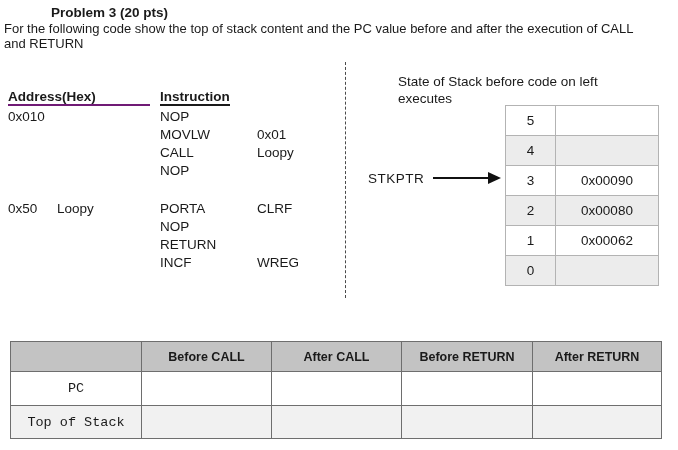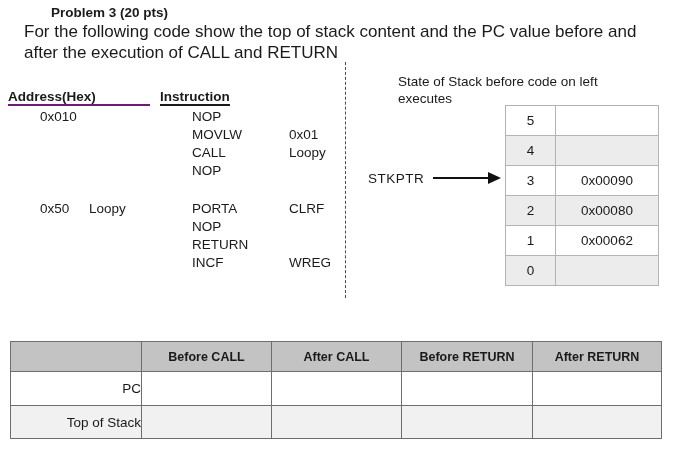--- a/index.html
+++ b/index.html
@@ -10,41 +10,41 @@
     background: var(--page_bg, #fff);
     font-family: "Liberation Sans", sans-serif;
     color: var(--text, #1a1a1a);
     overflow: hidden;
   }
   .title {
     position: absolute; left: 8px; top: 5px;
     font-size: 13.5px; font-weight: bold; padding-left: 43px;
   }
   .description {
-    position: absolute; left: 24px; top: 21px; width: 640px;
-    font-size: 17px; line-height: 21px;
+    position: absolute; left: 4px; top: 21px; width: 640px;
+    font-size: 13px; line-height: 15px;
   }
 
   
   .code-listing { position: absolute; left: 8px; top: 89px; width: 332px; font-size: 13.5px; }
   .code-header { position: relative; height: 19px; font-weight: bold; }
   .addr-h {
     display: inline-block; width: 142px;
     border-bottom: 2px solid #701a75;
   }
   .instr-h {
     position: absolute; left: 152px; top: 0;
     border-bottom: 2px solid #1a1a1a;
   }
   .code-block { margin-top: 0; }
   .code-block + .code-block { margin-top: 20px; }
   .code-row {
     display: grid;
     grid-template-columns: 49px 103px 97px 1fr;
-    height: 18px; line-height: 18px; margin-left: 32px;
+    height: 18px; line-height: 18px;
   }
 
   
   .divider {
     position: absolute; left: 345px; top: 62px; height: 236px; width: 0;
     border-left: 1.5px dashed #4a4a4a;
   }
 
   
   .stack-caption {
@@ -80,21 +80,21 @@
   .answer-table th, .answer-table td {
     border: 1px solid var(--answer_border, #6e6e6e);
     padding: 0; overflow: hidden;
   }
   .answer-table th {
     height: 29px; background: var(--answer_header_bg, #c3c3c3);
     font-size: 12.5px; font-weight: bold; text-align: center;
   }
   .answer-table td { height: 32px; background: #ffffff; }
   .answer-table tr.alt td { background: var(--answer_alt_row_bg, #f1f1f1); }
-  .answer-table td.row-label { padding-left: 0; text-align: right; }
+  .answer-table td.row-label { padding-left: 0; text-align: center; font-family: Liberation Mono, monospace; }
   .answer-table tbody tr:first-child td { height: 33px; }
 </style>
 </head>
 <body>
 
 <div class="page">
 
   <div class="title">Problem 3 (20 pts)</div>
   <div class="description">For the following code show the top of stack content and the PC value before and after the execution of CALL and RETURN</div>
 

